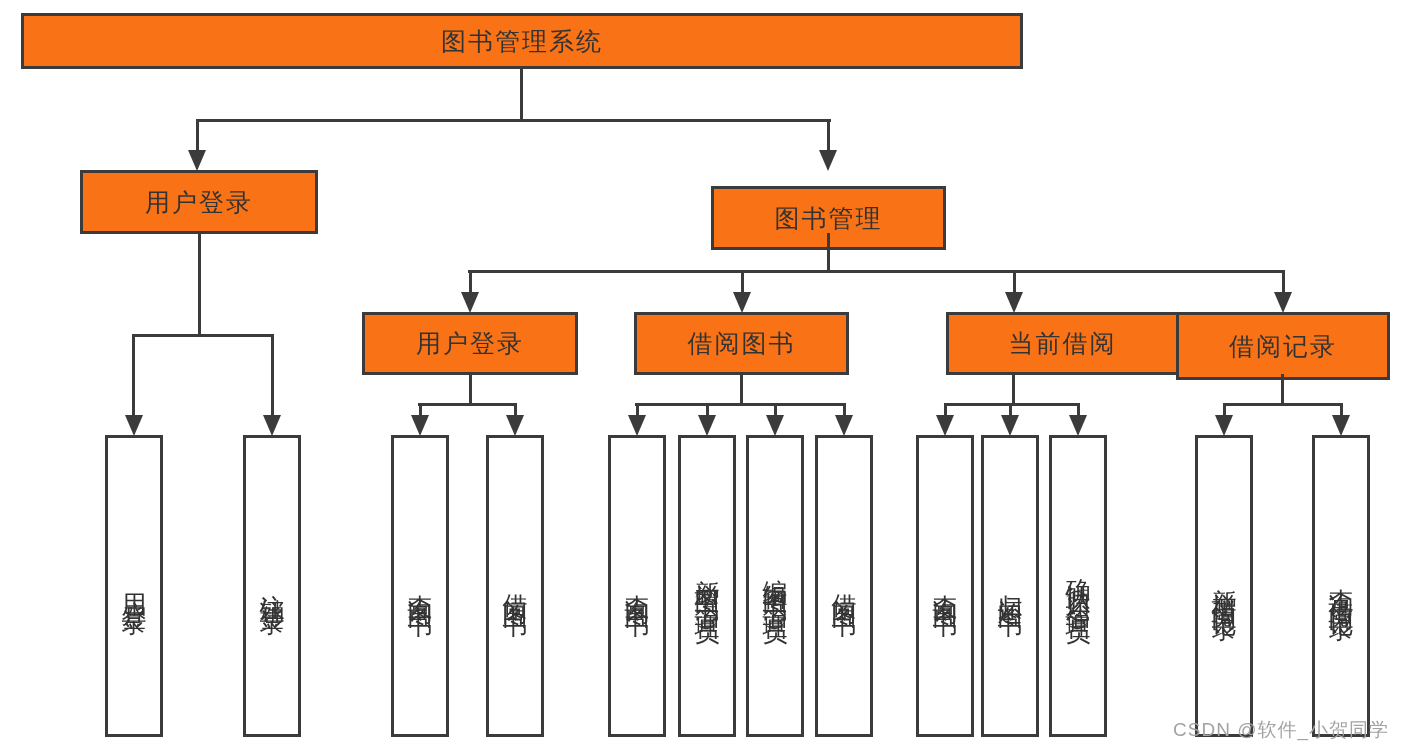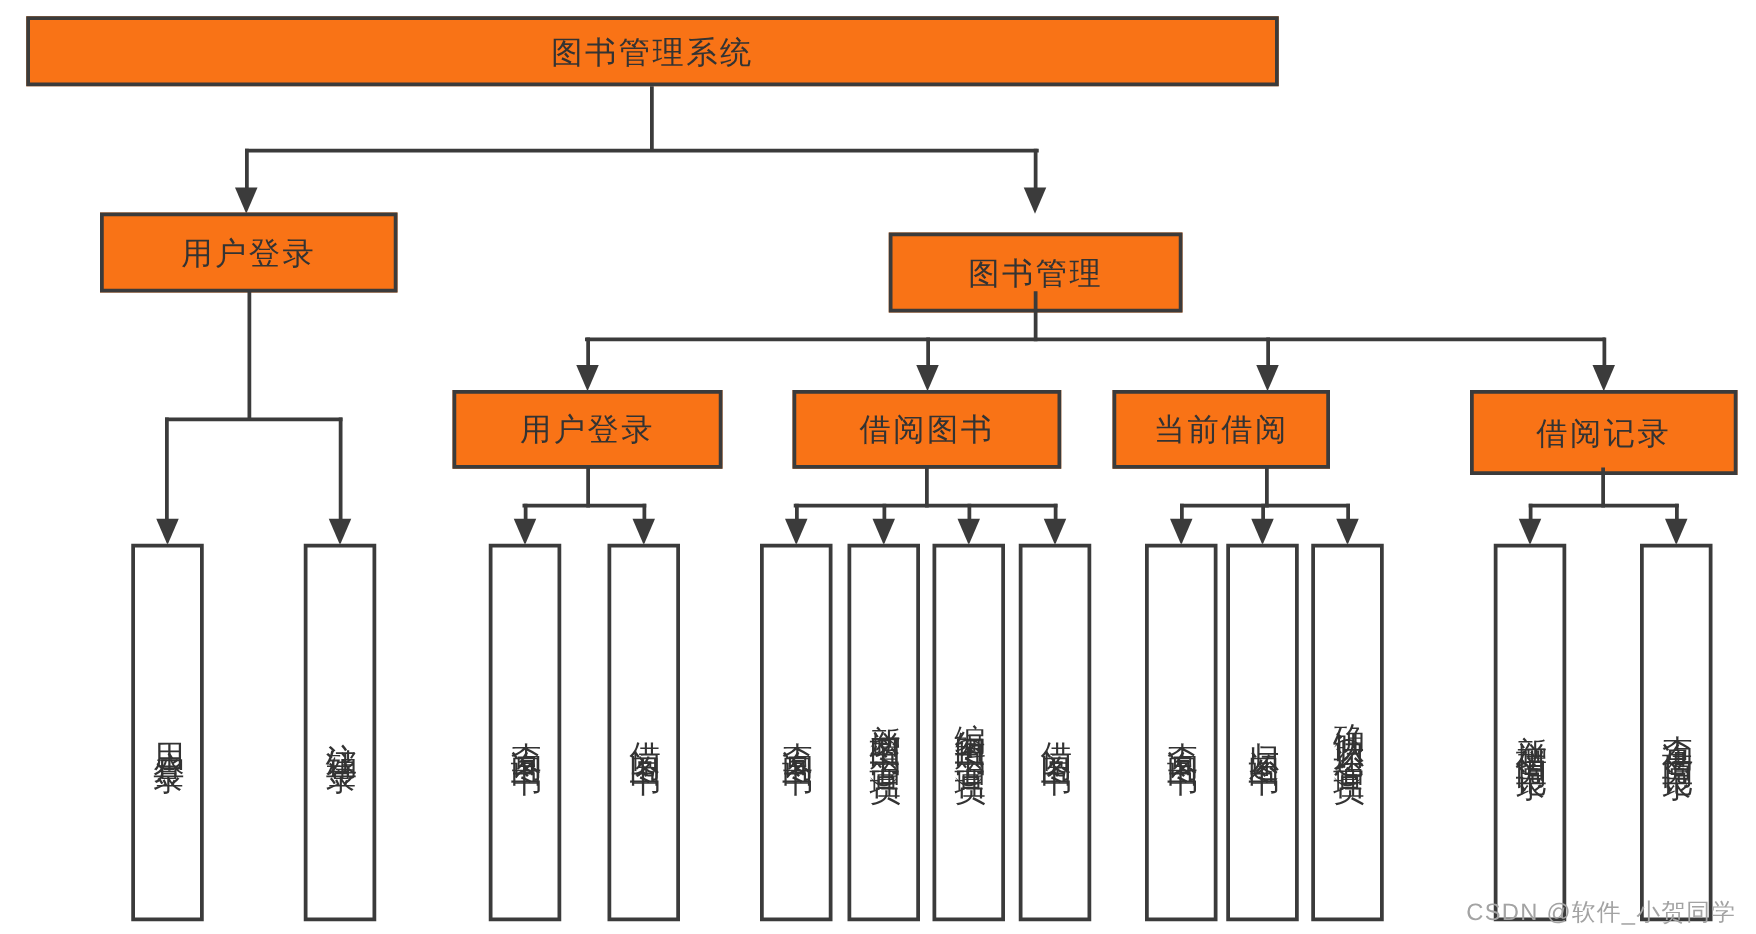--- a/index.html
+++ b/index.html
@@ -85,21 +85,21 @@
   <i class="arr" style="left:461px;top:292px"></i>
   <i class="vl" style="left:741px;top:270px;height:26px"></i>
   <i class="arr" style="left:733px;top:292px"></i>
   <i class="vl" style="left:1013px;top:270px;height:26px"></i>
   <i class="arr" style="left:1005px;top:292px"></i>
   <i class="vl" style="left:1282px;top:270px;height:26px"></i>
   <i class="arr" style="left:1274px;top:292px"></i>
 
   <div class="hbox" style="left:362px;top:312px;width:216px;height:63px">用户登录</div>
   <div class="hbox" style="left:634px;top:312px;width:215px;height:63px">借阅图书</div>
-  <div class="hbox" style="left:890px;top:312px;width:174px;height:63px">当前借阅</div>
+  <div class="hbox" style="left:946px;top:312px;width:233px;height:63px">当前借阅</div>
   <div class="hbox" style="left:1176px;top:312px;width:214px;height:68px">借阅记录</div>
 
   <i class="vl" style="left:469px;top:374px;height:32px"></i>
   <i class="hl" style="left:418px;top:403px;width:99px"></i>
   <i class="vl" style="left:419px;top:403px;height:19px"></i>
   <i class="arr" style="left:411px;top:415px"></i>
   <i class="vl" style="left:514px;top:403px;height:19px"></i>
   <i class="arr" style="left:506px;top:415px"></i>
 
   <i class="vl" style="left:740px;top:374px;height:32px"></i>

